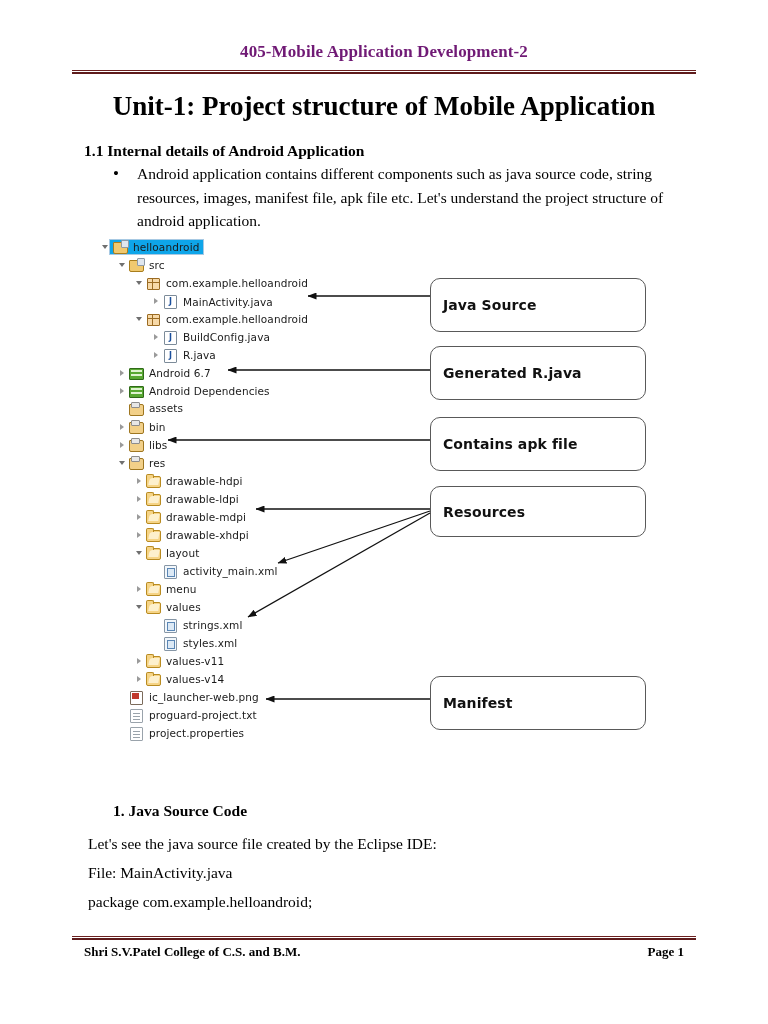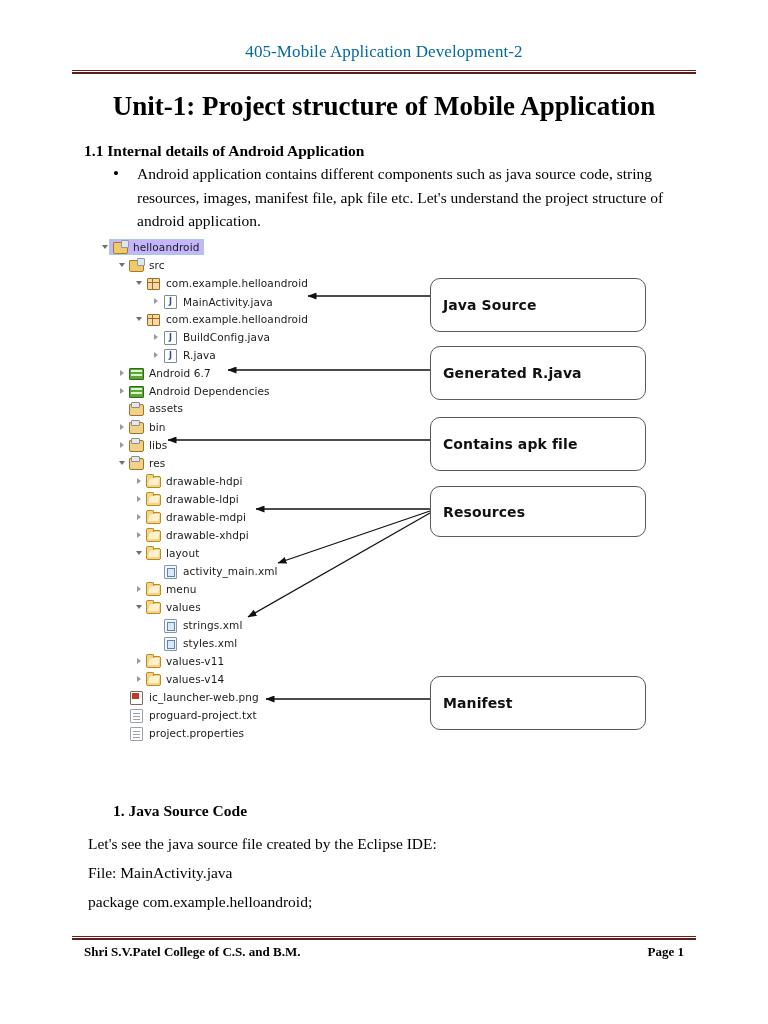--- a/index.html
+++ b/index.html
@@ -28,23 +28,23 @@
   .header {
     position: absolute;
     left: 72px;
     top: 42px;
     width: 624px;
     text-align: center;
   }
   .header-title {
     font-family: "Liberation Serif", serif;
     font-size: 17px;
-    font-weight: 400;
+    font-weight: 700;
     letter-spacing: 0.1px;
-    color: #0369a1;
+    color: #701a75;
     line-height: 20px;
   }
   .rule {
     position: absolute;
     left: 72px;
     width: 624px;
     height: 4px;
   }
   .rule::before {
     content: "";
@@ -158,21 +158,21 @@
     width: 16px;
     flex: 0 0 16px;
     height: 14px;
     position: relative;
     margin-right: 4px;
   }
   .lbl { padding-left: 1px; letter-spacing: 0.1px; }
   .lbl.bold { font-weight: 700; }
   .lbl-sub { color: #8c8c8c; padding-left: 4px; }
   .sel {
-    background: #c4b5fd;
+    background: #0ea5e9;
     border: 1px solid #a7c9e3;
     border-radius: 0;
     padding: 0 4px 0 2px;
     margin-left: -2px;
   }
 
   
   .ic-folder, .ic-folder2 {
     position: absolute;
     left: 1px; top: 2px;

